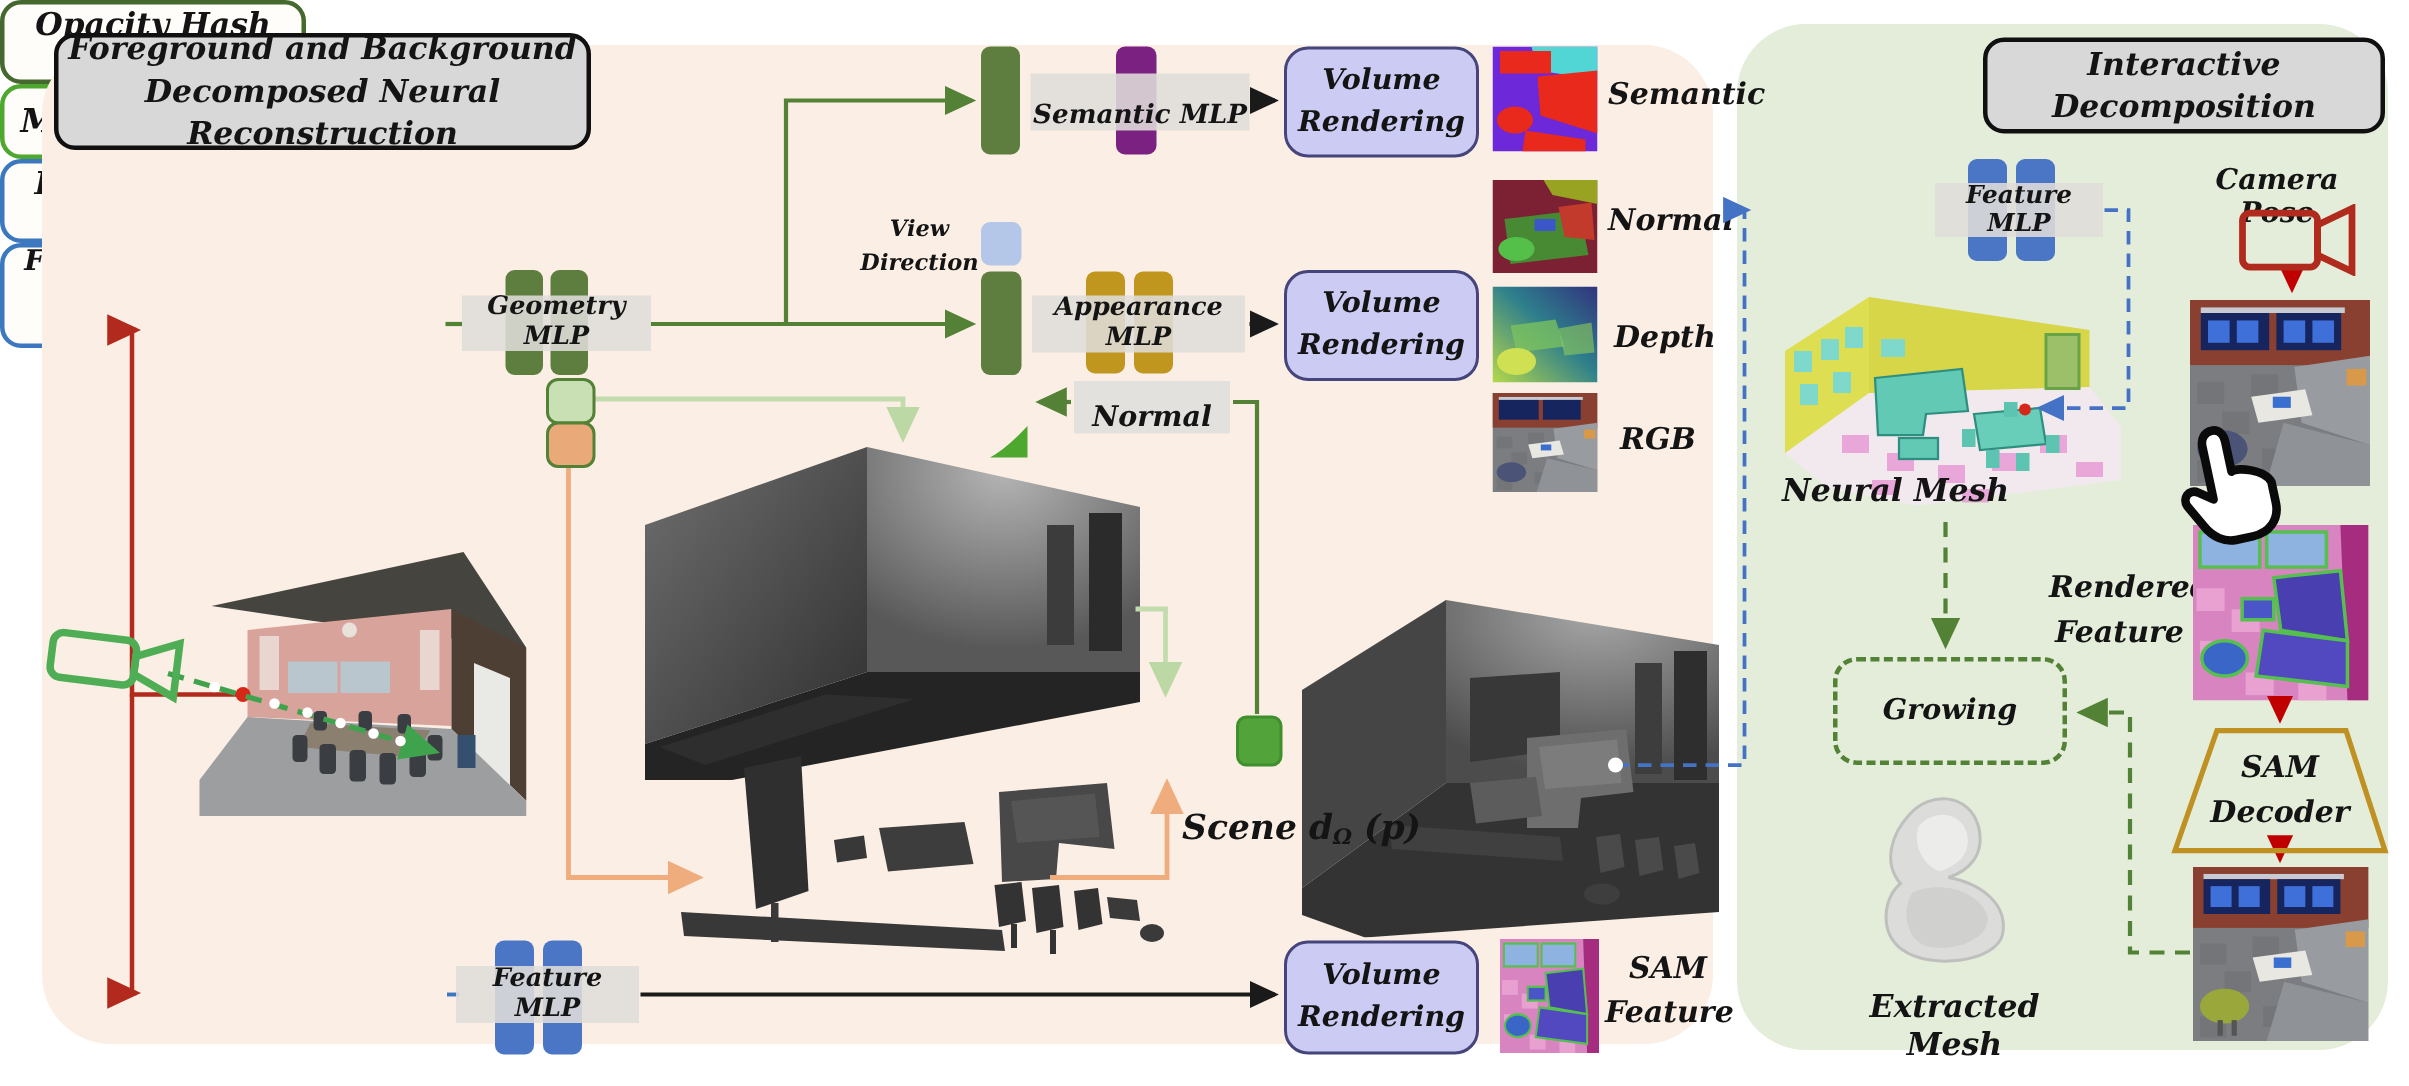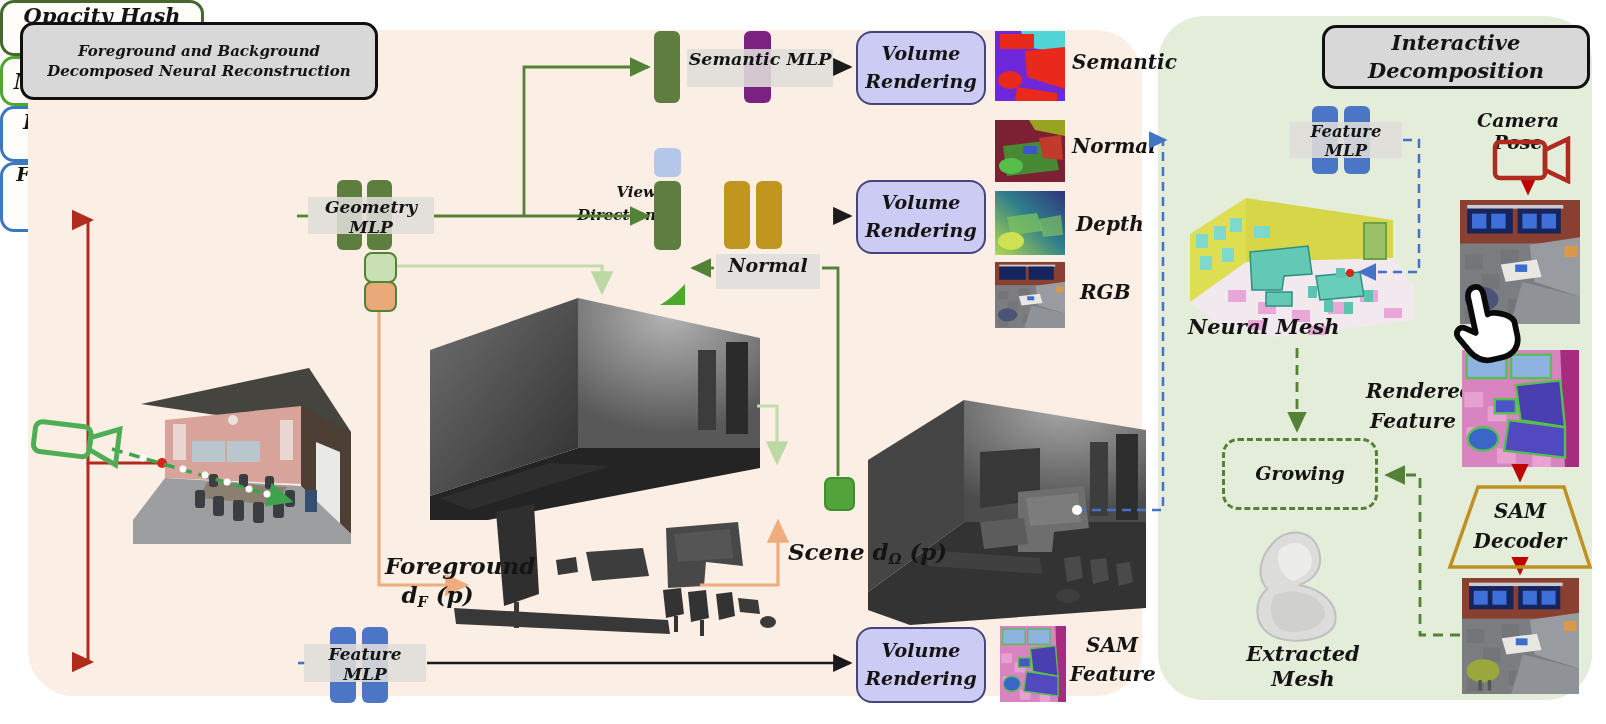--- a/index.html
+++ b/index.html
@@ -6,21 +6,21 @@
   #canvas{position:relative;width:1606px;height:724px;background:#ffffff;overflow:hidden;
           font-family:"DejaVu Serif",serif;}
   .abs{position:absolute;text-align:center;}
   .lbl{font-family:"DejaVu Serif",serif;font-style:italic;font-weight:700;color:#141414;}
   .panel{position:absolute;border-radius:46px;}
   .titlebox{background:#d8d8d8;border:3.5px solid #101010;border-radius:14px;
             display:flex;flex-direction:column;align-items:center;justify-content:center;
             text-align:center;line-height:1.35;z-index:6;}
   .hashbox{background:#fffdf9;border-radius:14px;display:flex;flex-direction:column;
            align-items:center;justify-content:center;text-align:center;z-index:6;line-height:1.2;}
-  .mlplabel{background:rgba(223,221,217,0.88);display:flex;align-items:flex-start;justify-content:center;
+  .mlplabel{background:rgba(223,221,217,0.88);display:flex;align-items:flex-end;justify-content:center;
             text-align:center;z-index:6;}
   .vrbox{background:#cbcbf4;border:2px solid #45457c;border-radius:16px;display:flex;
          flex-direction:column;align-items:center;justify-content:center;text-align:center;
          line-height:1.45;z-index:6;}
   .bar{position:absolute;border-radius:6px;z-index:5;}
   .sq{position:absolute;border-radius:8px;z-index:6;}
   .imgbox{position:absolute;z-index:2;}
   .imgbox svg{display:block;}
   .overlay{position:absolute;left:0;top:0;z-index:4;pointer-events:none;}
   .topico{z-index:7;}
@@ -418,21 +418,21 @@
       <path d="M1520 468 V 480" marker-end="url(#mDRed)"></path>
       <path d="M1520 569 V 573" marker-end="url(#mDRed)"></path>
     </g>
 
     <g stroke="#538135" stroke-width="2.8" stroke-dasharray="10 7" fill="none">
       <path d="M1297 348 V 430" marker-end="url(#mGreen)"></path>
       <path d="M1460 635 H 1420 V 475 H 1387" marker-end="url(#mGreen)"></path>
     </g>
   </svg>
 
-  <div class="titlebox lbl" style="left:20px;top:22px;width:352px;height:72px;position:absolute;font-size:15px;">
+  <div class="titlebox lbl" style="left:36px;top:22px;width:352px;height:72px;position:absolute;font-size:21px;">
     <span>Foreground and Background</span>
     <span>Decomposed Neural Reconstruction</span>
   </div>
 
   <div class="hashbox lbl" style="left:96px;top:190px;width:198px;height:50px;border:3px solid #44682e;font-size:21px;">
     <span>Opacity Hash Grid</span>
   </div>
 
   <div class="bar" style="left:337px;top:180px;width:25px;height:70px;background:#5d7e3f;"></div>
   <div class="bar" style="left:367px;top:180px;width:25px;height:70px;background:#5d7e3f;"></div>
@@ -444,28 +444,31 @@
   <div class="bar" style="left:744px;top:31px;width:27px;height:72px;background:#7b2182;"></div>
   <div class="mlplabel lbl" style="left:687px;top:49px;width:146px;height:38px;position:absolute;font-size:17.5px;">
     <span>Semantic MLP</span>
   </div>
   <div class="vrbox lbl" style="left:856px;top:31px;width:126px;height:70px;position:absolute;font-size:19px;">
     <span>Volume</span>
     <span>Rendering</span>
   </div>
   <div class="abs lbl" style="left:1072px;top:50px;font-size:20px;"><span>Semantic</span></div>
 
-  <div class="abs lbl" style="left:570px;top:141px;width:86px;text-align:right;font-size:15px;line-height:1.5;margin-top:40px;">
+  <div class="abs lbl" style="left:570px;top:141px;width:86px;text-align:center;font-size:15px;line-height:1.5;">
     <div>View</div>
     <div>Direction</div>
   </div>
   <div class="sq" style="left:654px;top:148px;width:27px;height:29px;background:#b5c7e8;border-radius:6px;"></div>
   <div class="bar" style="left:654px;top:181px;width:27px;height:69px;background:#5d7e3f;"></div>
   <div class="bar" style="left:724px;top:181px;width:26px;height:68px;background:#c0961f;"></div>
   <div class="bar" style="left:756px;top:181px;width:26px;height:68px;background:#c0961f;"></div>
+  <div class="mlplabel lbl" style="left:688px;top:197px;width:142px;height:38px;position:absolute;font-size:17px;">
+    <span>Appearance MLP</span>
+  </div>
   <div class="vrbox lbl" style="left:856px;top:180px;width:126px;height:70px;position:absolute;font-size:19px;">
     <span>Volume</span>
     <span>Rendering</span>
   </div>
   <div class="abs lbl" style="left:1072px;top:134px;font-size:20px;"><span>Normal</span></div>
   <div class="abs lbl" style="left:1076px;top:212px;font-size:20px;"><span>Depth</span></div>
   <div class="abs lbl" style="left:1080px;top:280px;font-size:20px;"><span>RGB</span></div>
 
   <div class="sq" style="left:364px;top:252px;width:29px;height:27px;background:#c9dfb4;border:2.5px solid #538135;"></div>
   <div class="sq" style="left:364px;top:281px;width:29px;height:27px;background:#eaa978;border:2.5px solid #538135;"></div>
@@ -480,24 +483,20 @@
   </div>
 
   <div class="hashbox lbl" style="left:742px;top:469px;width:70px;height:44px;border:3.5px solid #4ea72e;font-size:22px;">
     <span>Min</span>
   </div>
   <div class="sq" style="left:824px;top:477px;width:27px;height:30px;background:#53a33b;border:2px solid #3f8f2d;border-radius:7px;"></div>
   <div class="abs lbl" style="left:788px;top:538px;font-size:23px;z-index:6;">
     <span>Scene d</span><sub class="m">Ω</sub><span> (p)</span>
   </div>
 
-  <div class="abs lbl" style="left:385px;top:552px;width:105px;text-align:center;font-size:23px;line-height:1.25;z-index:6;">
-    <div>Foreground</div>
-    <div><span>d</span><sub class="m">F</sub><span> (p)</span></div>
-  </div>
 
   <div class="imgbox topico" style="left:30px;top:418px;transform:rotate(7deg);">
     <svg width="94" height="48" viewBox="0 0 94 48">
       <rect x="4" y="8" width="56" height="30" rx="7" fill="none" stroke="#4fae55" stroke-width="5"></rect>
       <polygon points="60,18 88,6 88,42 60,30" fill="none" stroke="#4fae55" stroke-width="5"></polygon>
     </svg>
   </div>
 
   <div class="hashbox lbl" style="left:97px;top:639px;width:198px;height:50px;border:3px solid #3c78c0;font-size:21px;">
     <span>Feature Hash Grid</span>
@@ -564,17 +563,17 @@
   <div class="imgbox" style="left:1447px;top:484px;z-index:5;">
     <svg width="146" height="86" viewBox="0 0 146 86">
       <polygon points="31,3 117,3 143,83 3,83" fill="none" stroke="#bf9022" stroke-width="3.5"></polygon>
     </svg>
   </div>
   <div class="abs lbl" style="left:1447px;top:496px;width:146px;text-align:center;font-size:20px;line-height:1.5;z-index:6;">
     <div>SAM</div>
     <div>Decoder</div>
   </div>
 
-  <div class="abs lbl" style="left:1232px;top:641px;width:142px;text-align:center;font-size:21px;">
+  <div class="abs lbl" style="left:1232px;top:658px;width:142px;text-align:center;font-size:21px;">
     <span>Extracted Mesh</span>
   </div>
 
 </div>
 
 </body></html>

